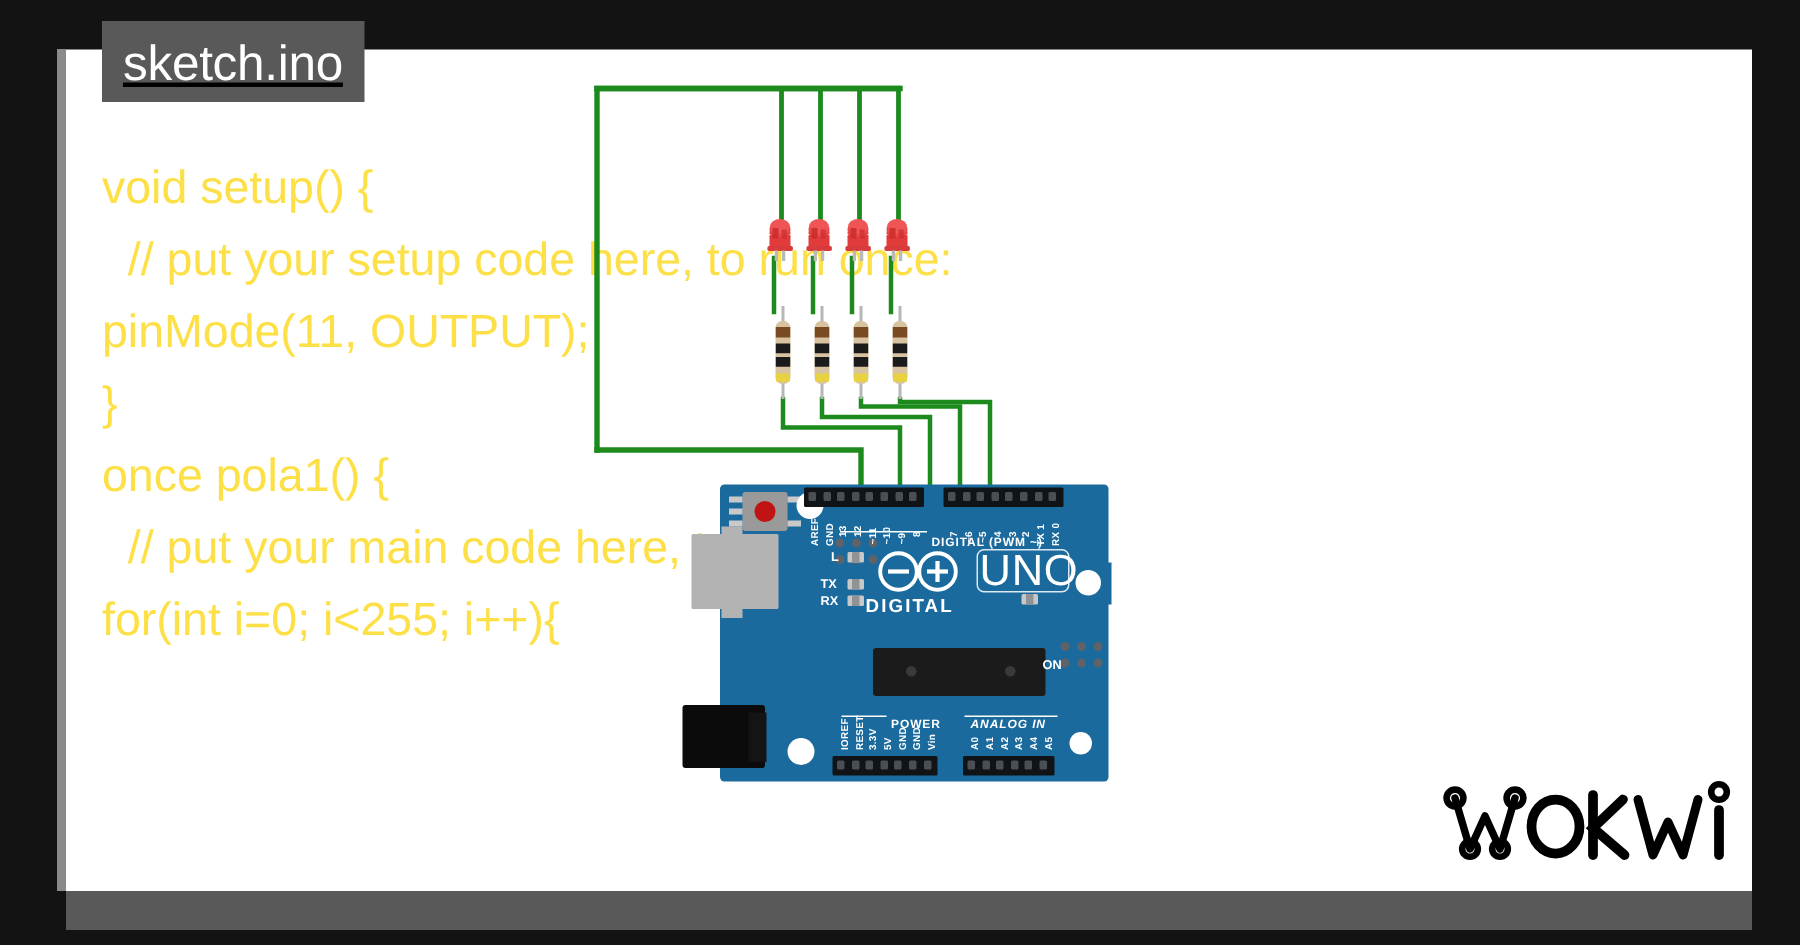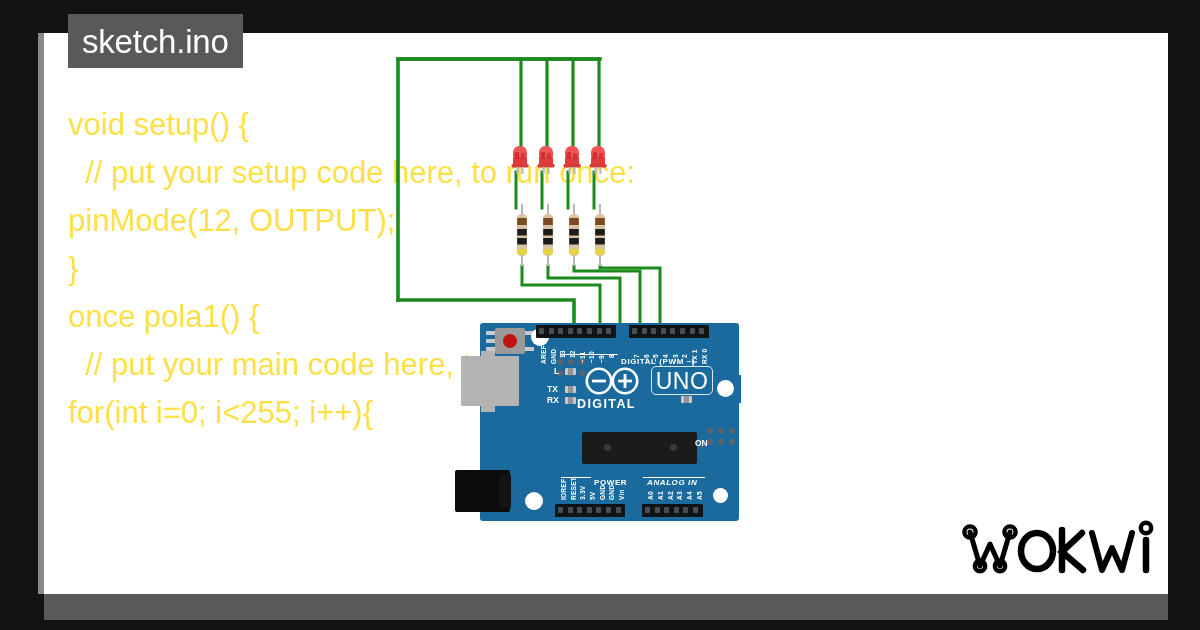--- a/index.html
+++ b/index.html
@@ -27,20 +27,21 @@
 
   
   .tab {
     position: absolute;
     left: 68px; top: 14px;
     height: 54px;
     padding: 0 14px 0 14px;
     background: #595959;
     display: flex; align-items: center;
     z-index: 40;
+    text-decoration: underline;
   }
   .tab-label {
     color: #ffffff;
     font-size: 33px;
     line-height: 1;
     letter-spacing: -0.2px;
     white-space: nowrap;
   }
 
   
@@ -241,21 +242,21 @@
     width: 62px; height: 29px;
     border: 1.2px solid rgba(255,255,255,0.85);
     border-radius: 5px;
   }
   .uno-text {
     position: absolute;
     left: 198px; top: 48px;
     width: 58px;
     text-align: center;
     color: #ffffff;
-    font-size: 23px;
+    font-size: 29px;
     font-family: "Liberation Sans", sans-serif;
     line-height: 26px;
     letter-spacing: 0.5px;
   }
   .ard-word {
     position: absolute;
     left: 122px; top: 77px;
     color: #ffffff;
     font-size: 12.5px;
     font-weight: bold;
@@ -296,21 +297,21 @@
   <div class="panel"></div>
   <div class="panel-leftrail"></div>
 
   <div class="tab">
     <span class="tab-label">sketch.ino</span>
   </div>
 
   <div class="code">
     <div class="code-line">void setup() {</div>
     <div class="code-line">  // put your setup code here, to run once:</div>
-    <div class="code-line">pinMode(12, OUTPUT);</div>
+    <div class="code-line">pinMode(11, OUTPUT);</div>
     <div class="code-line">}</div>
     <div class="code-line blank"></div>
     <div class="code-line">once pola1() {</div>
     <div class="code-line">  // put your main code here, to run repeatedly:</div>
     <div class="code-line">for(int i=0; i&lt;255; i++){</div>
   </div>
 
   <div class="statusbar"></div>
 
   <svg class="circuit" viewBox="0 0 1200 630">

